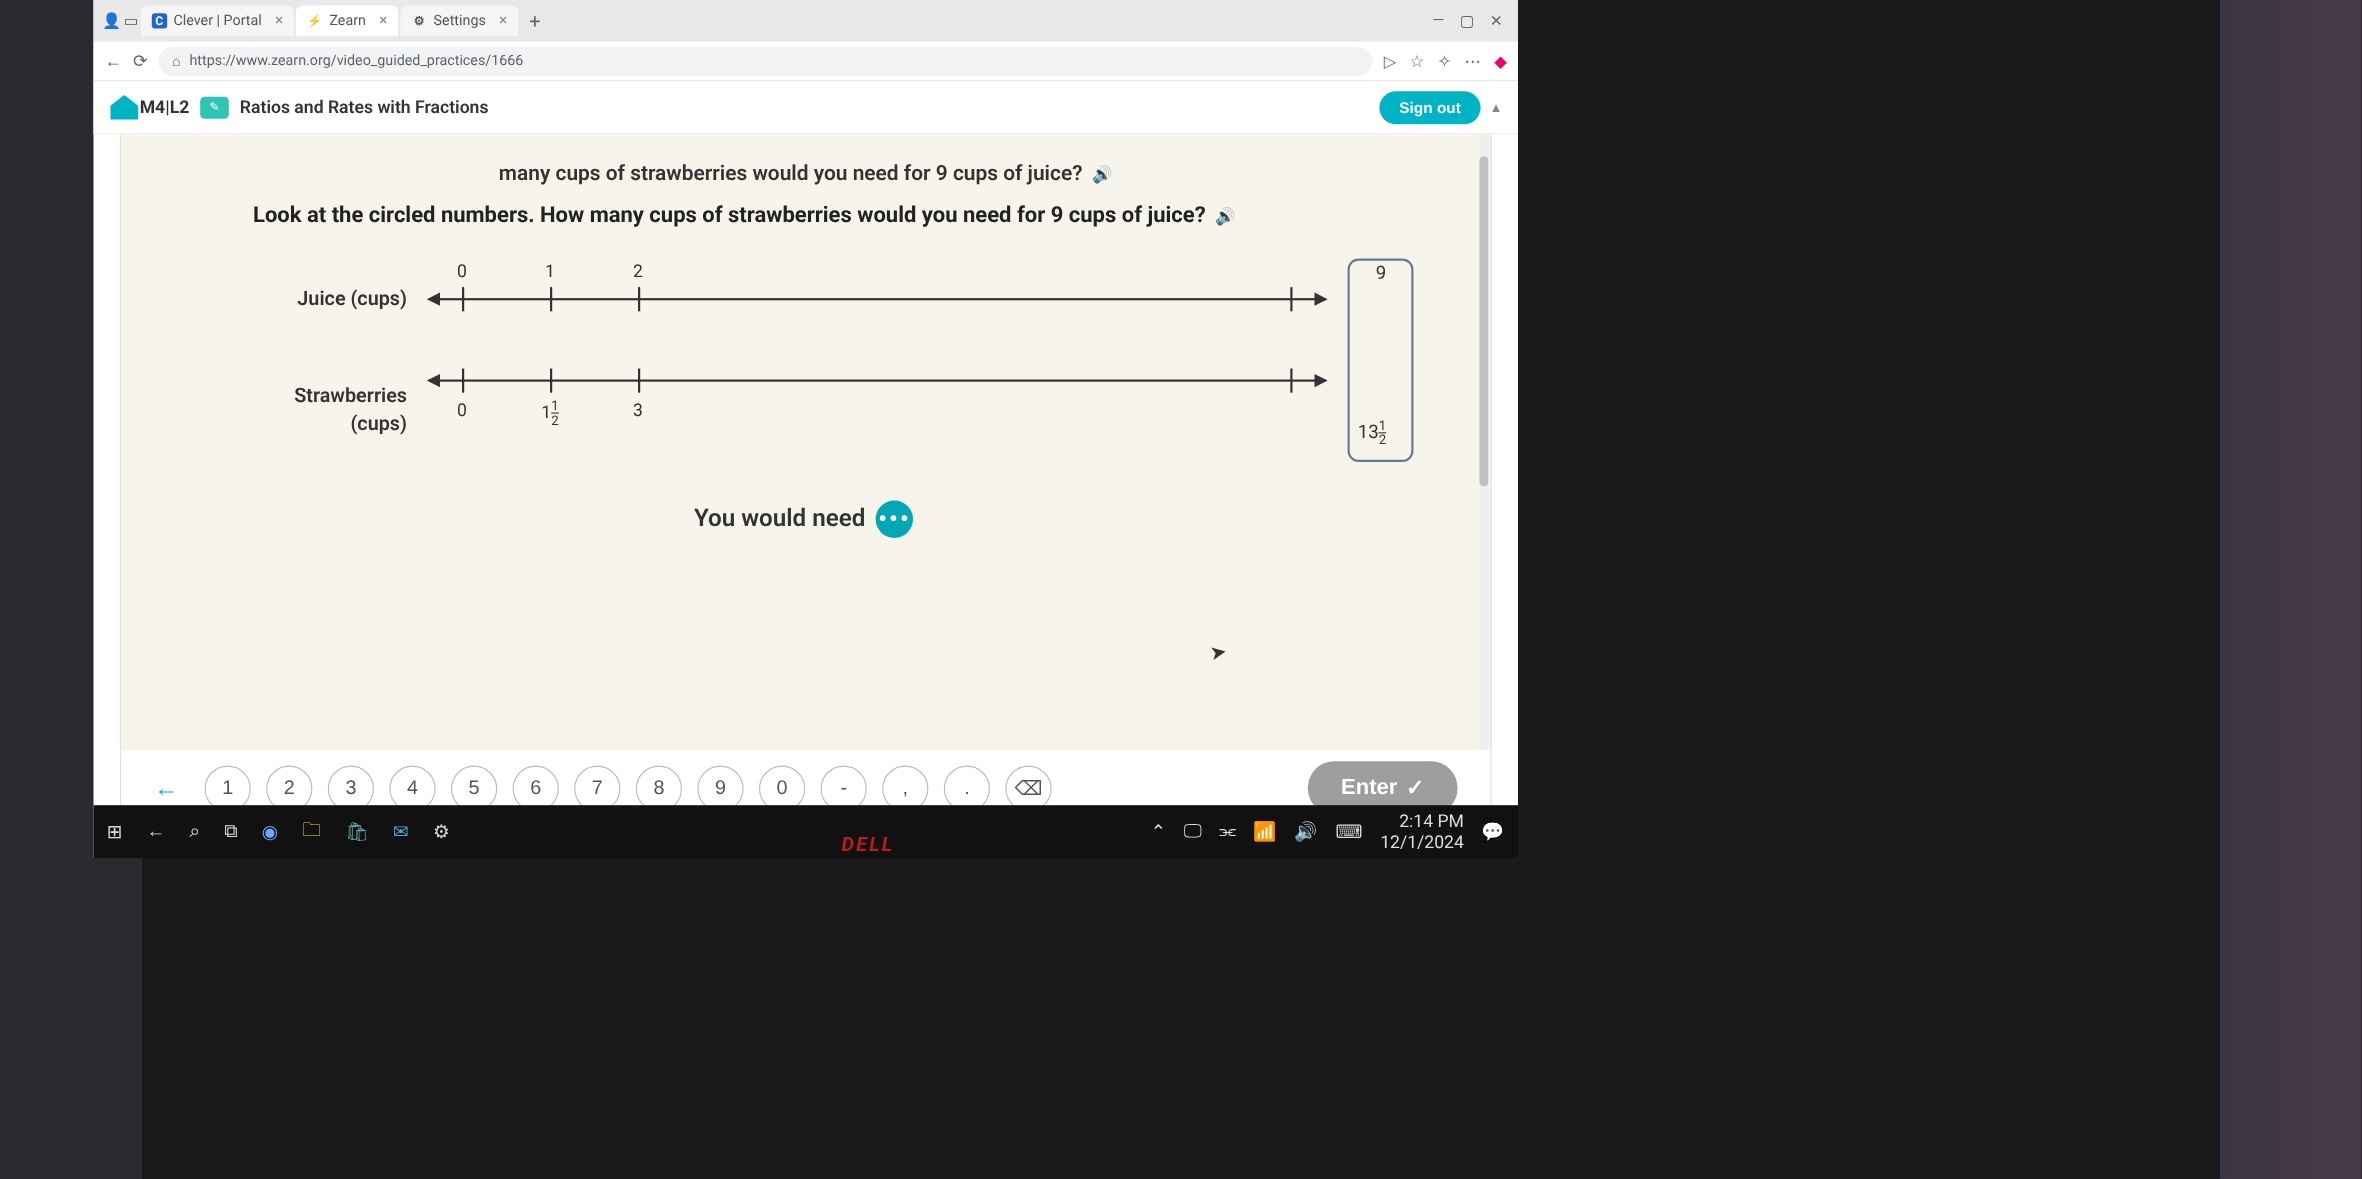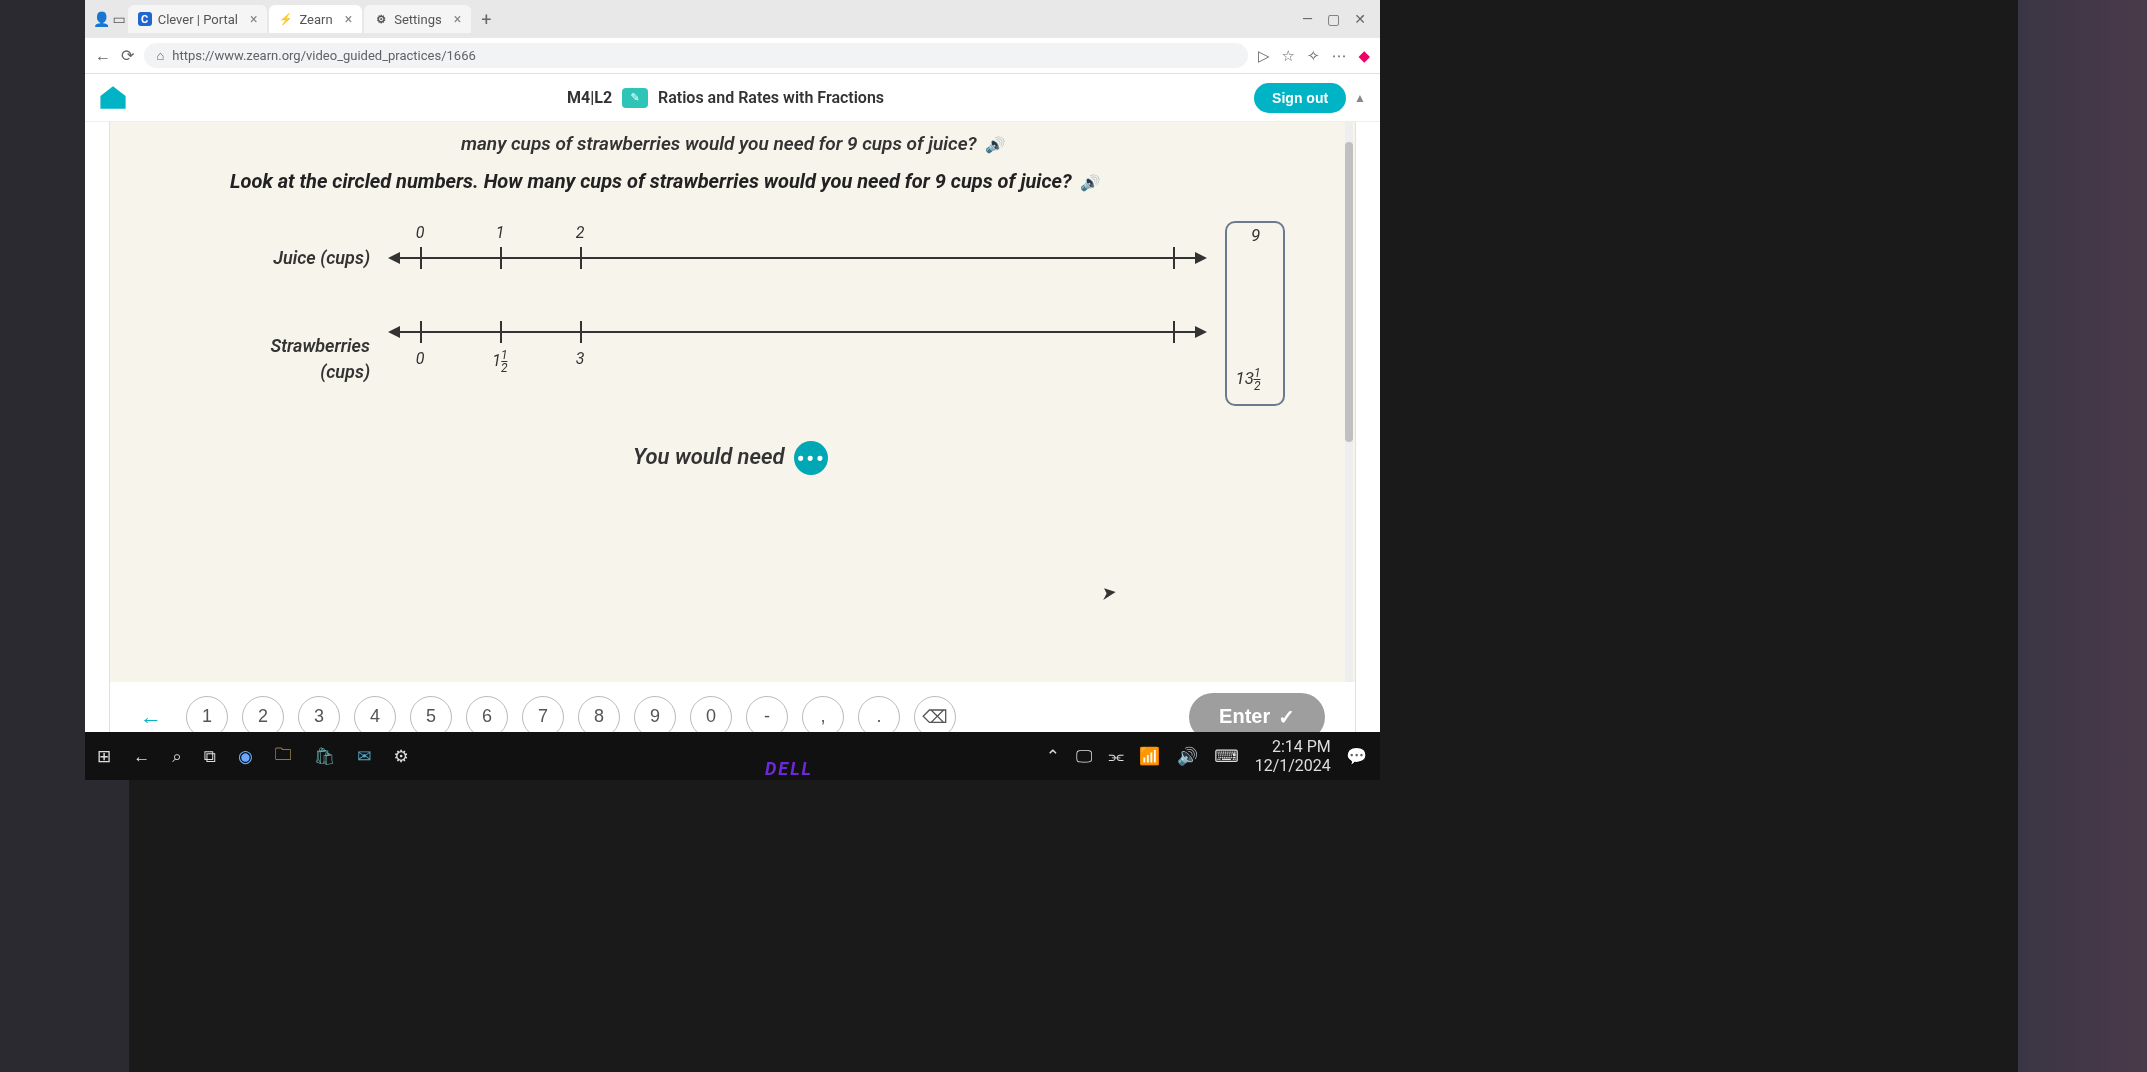--- a/index.html
+++ b/index.html
@@ -75,21 +75,21 @@
     align-items: center;
     padding: 0 14px;
     border-bottom: 1px solid #eee;
   }
   .home-icon {
     width: 28px; height: 28px;
     background: #00b4c5;
     clip-path: polygon(50% 10%, 95% 45%, 95% 90%, 5% 90%, 5% 45%);
     position: relative;
   }
-  .lesson-label { margin-left: 440px; font-weight: 700; color: #333; font-size: 16px; }
+  .lesson-label { font-weight: 700; color: #333; font-size: 16px; }
   .chat-badge {
     display: inline-flex; align-items: center; justify-content: center;
     width: 26px; height: 20px; background: #2ec4b6; border-radius: 4px;
     margin: 0 10px; color: #fff; font-size: 11px;
   }
   .lesson-title { font-weight: 600; color: #333; font-size: 16px; }
   .sign-out {
     margin-left: auto;
     background: #00b4c5;
     color: #fff;
@@ -97,27 +97,26 @@
     padding: 7px 18px;
     border-radius: 18px;
     font-size: 14px;
     font-weight: 700;
     cursor: pointer;
   }
   
   .content {
     background: #f7f4ec;
     height: 560px;
-    padding: 10px 60px 0 60px;
+    padding: 24px 60px 0 60px;
     position: relative;
     overflow: hidden;
     border-left: 1px solid #e0e0e0;
     border-right: 1px solid #e0e0e0;
     margin: 0 24px;
-    font-style: italic;
   }
   .scroll-indicator {
     position: absolute;
     right: 2px; top: 0;
     width: 8px; height: 100%;
     background: #eee;
   }
   .scroll-thumb {
     position: absolute;
     right: 2px; top: 20px;
@@ -274,21 +273,21 @@
   
   .photo-bg {
     position: absolute;
     inset: 0;
     background: linear-gradient(90deg, #2a2a30 0%, #2a2a30 6%, transparent 6%, transparent 94%, #3a3544 94%, #4a3a4a 100%);
     z-index: -1;
   }
   .dell-logo {
     position: absolute;
     left: 680px; top: 758px;
-    color: #6d28d9; font-size: 18px; font-weight: bold; letter-spacing: 2px;
+    color: #b91c1c; font-size: 18px; font-weight: bold; letter-spacing: 2px;
     font-style: italic;
   }
 </style>
 </head>
 <body>
 
 <div class="photo-bg"></div>
 
 <div class="laptop-frame">
 

